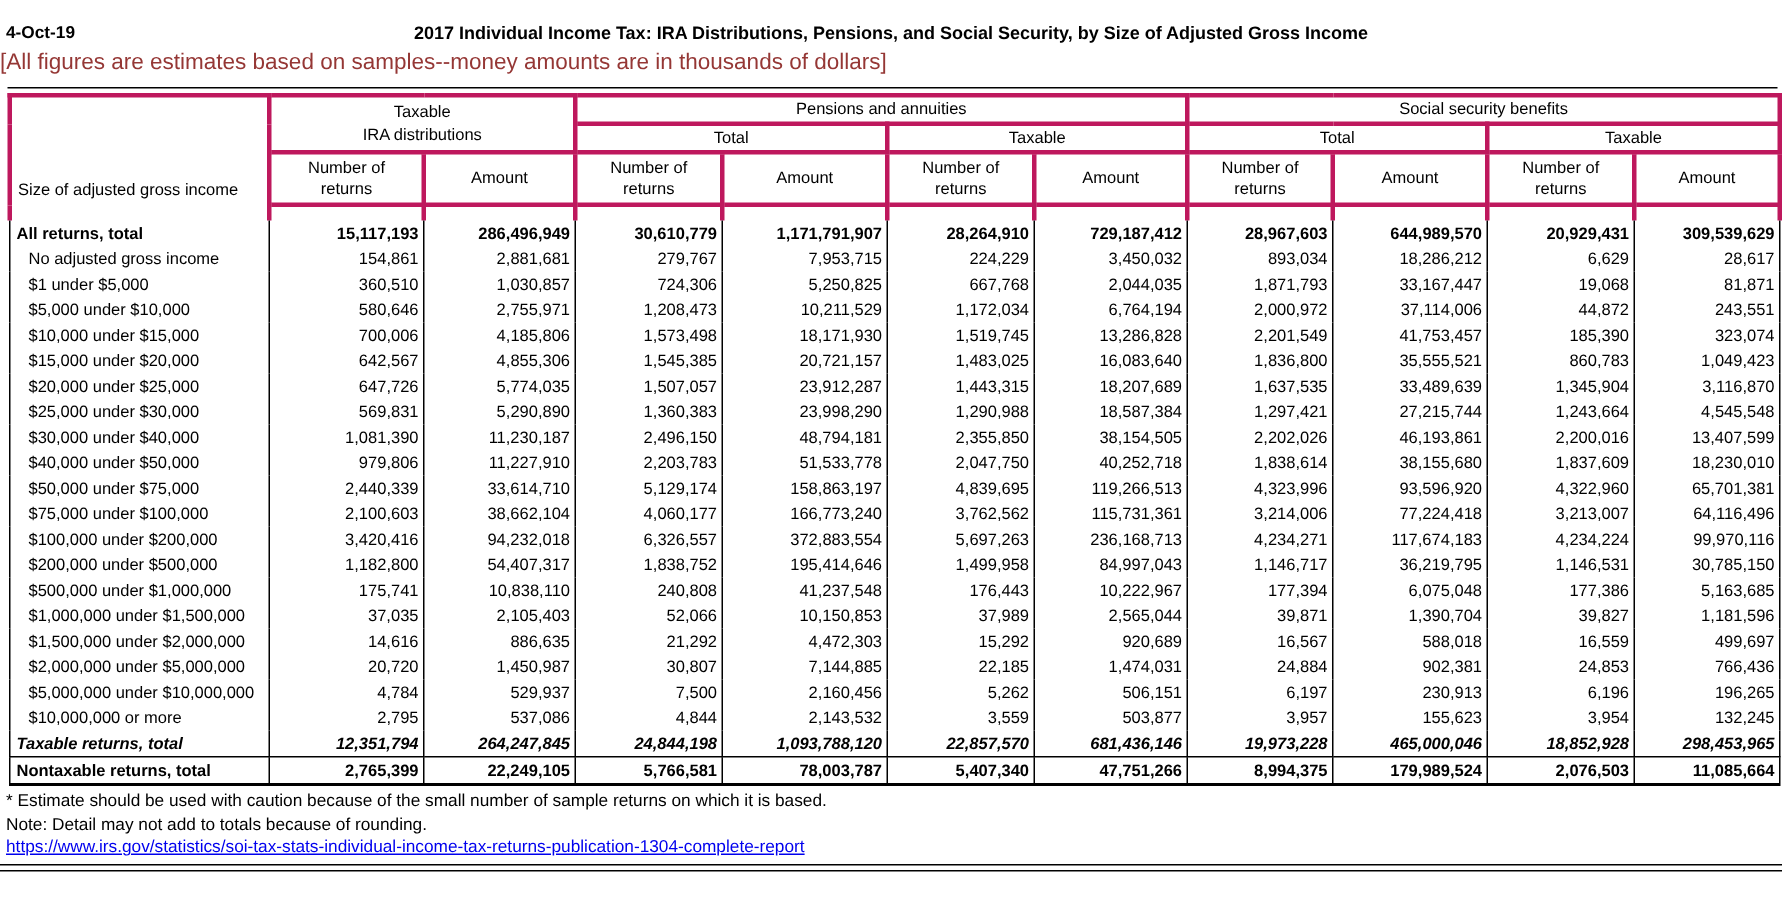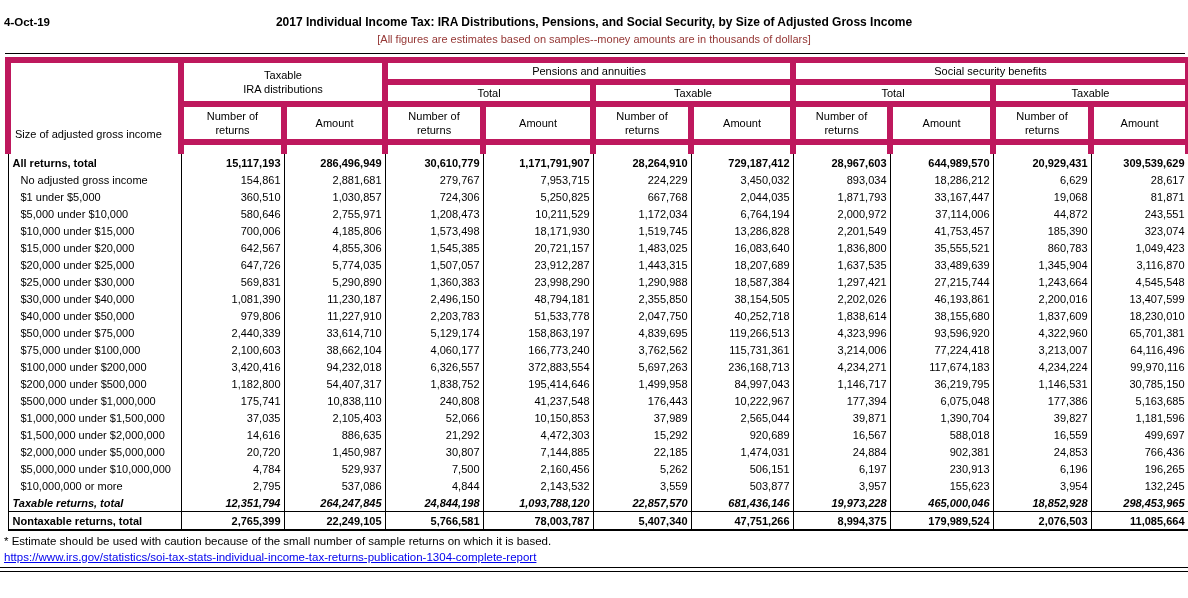--- a/index.html
+++ b/index.html
@@ -12,33 +12,33 @@
   }
   .date {
     position: absolute; top: 16px; left: 4px;
     font-size: 11.5px; font-weight: bold;
   }
   .title {
     text-align: center; margin-top: 15px;
     font-size: 12px; font-weight: bold;
   }
   .subtitle {
-    text-align: center; margin-top: 4px;
-    font-size: 11px;
+    margin-top: 4px;
+    font-size: 15px;
   }
   .tablewrap { margin: 8px 0 0 5px; width: 1180px; }
   .topdbl { height: 3px; border-top: 1px solid #000; }
   table {
     border-collapse: collapse; table-layout: fixed;
     width: 1180px; font-size: 11px;
     border-bottom: 2px solid #000;
   }
   thead th, thead td {
     font-weight: normal; padding: 0 3px;
-    border: 6px solid #be185d;
+    border: 3px solid #be185d;
   }
   th.lblhead {
     text-align: left; vertical-align: bottom;
     padding: 0 2px 14px 4px;
     border-bottom: none;
   }
   th.grp { height: 16px; }
   th.grp2 { height: 16px; }
   th.colh { height: 32px; white-space: pre-line; line-height: 1.3; vertical-align: middle; }
   td.spc { height: 9px; border-top: none; border-bottom: none; }
@@ -411,16 +411,17 @@
           <td class="num">179,989,524</td>
           <td class="num">2,076,503</td>
           <td class="num">11,085,664</td>
         </tr>
       </tbody>
   </table>
 </div>
 
 <div class="notes">
   <div class="note">* Estimate should be used with caution because of the small number of sample returns on which it is based.</div>
+  <div class="note">Note:  Detail may not add to totals because of rounding.</div>
   <div class="note"><a class="srclink" style="color: rgb(0, 0, 238);">https://www.irs.gov/statistics/soi-tax-stats-individual-income-tax-returns-publication-1304-complete-report</a></div>
 </div>
 
 <div class="botdbl"></div>
 
 </body></html>

